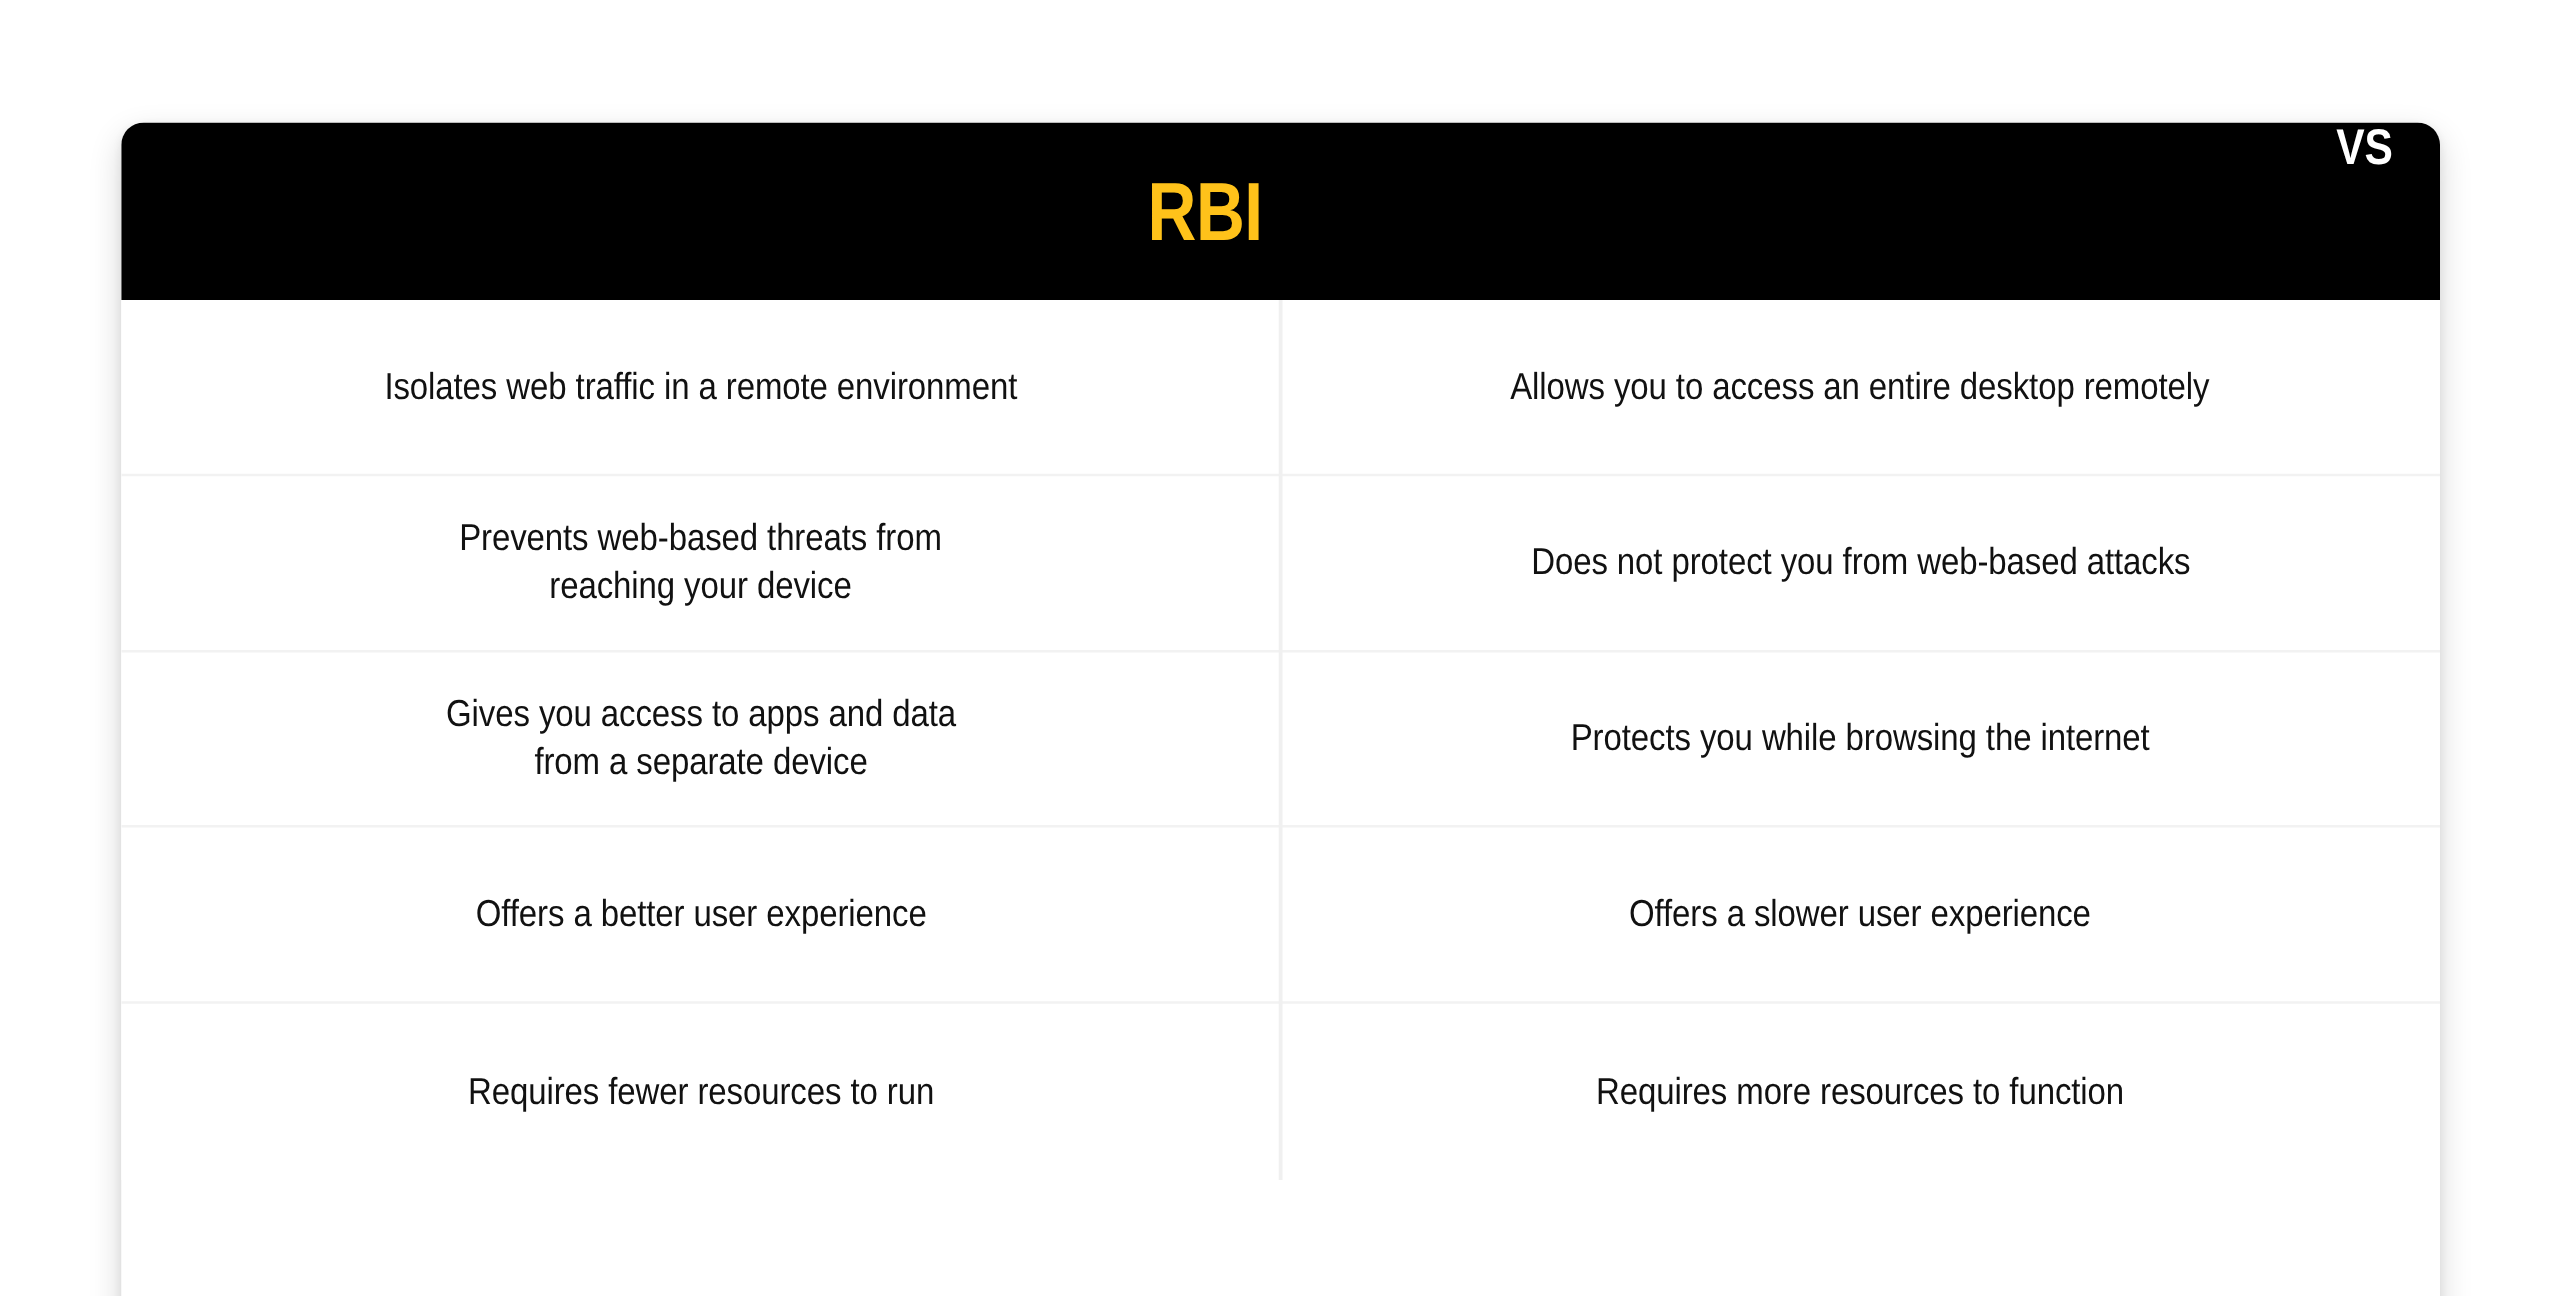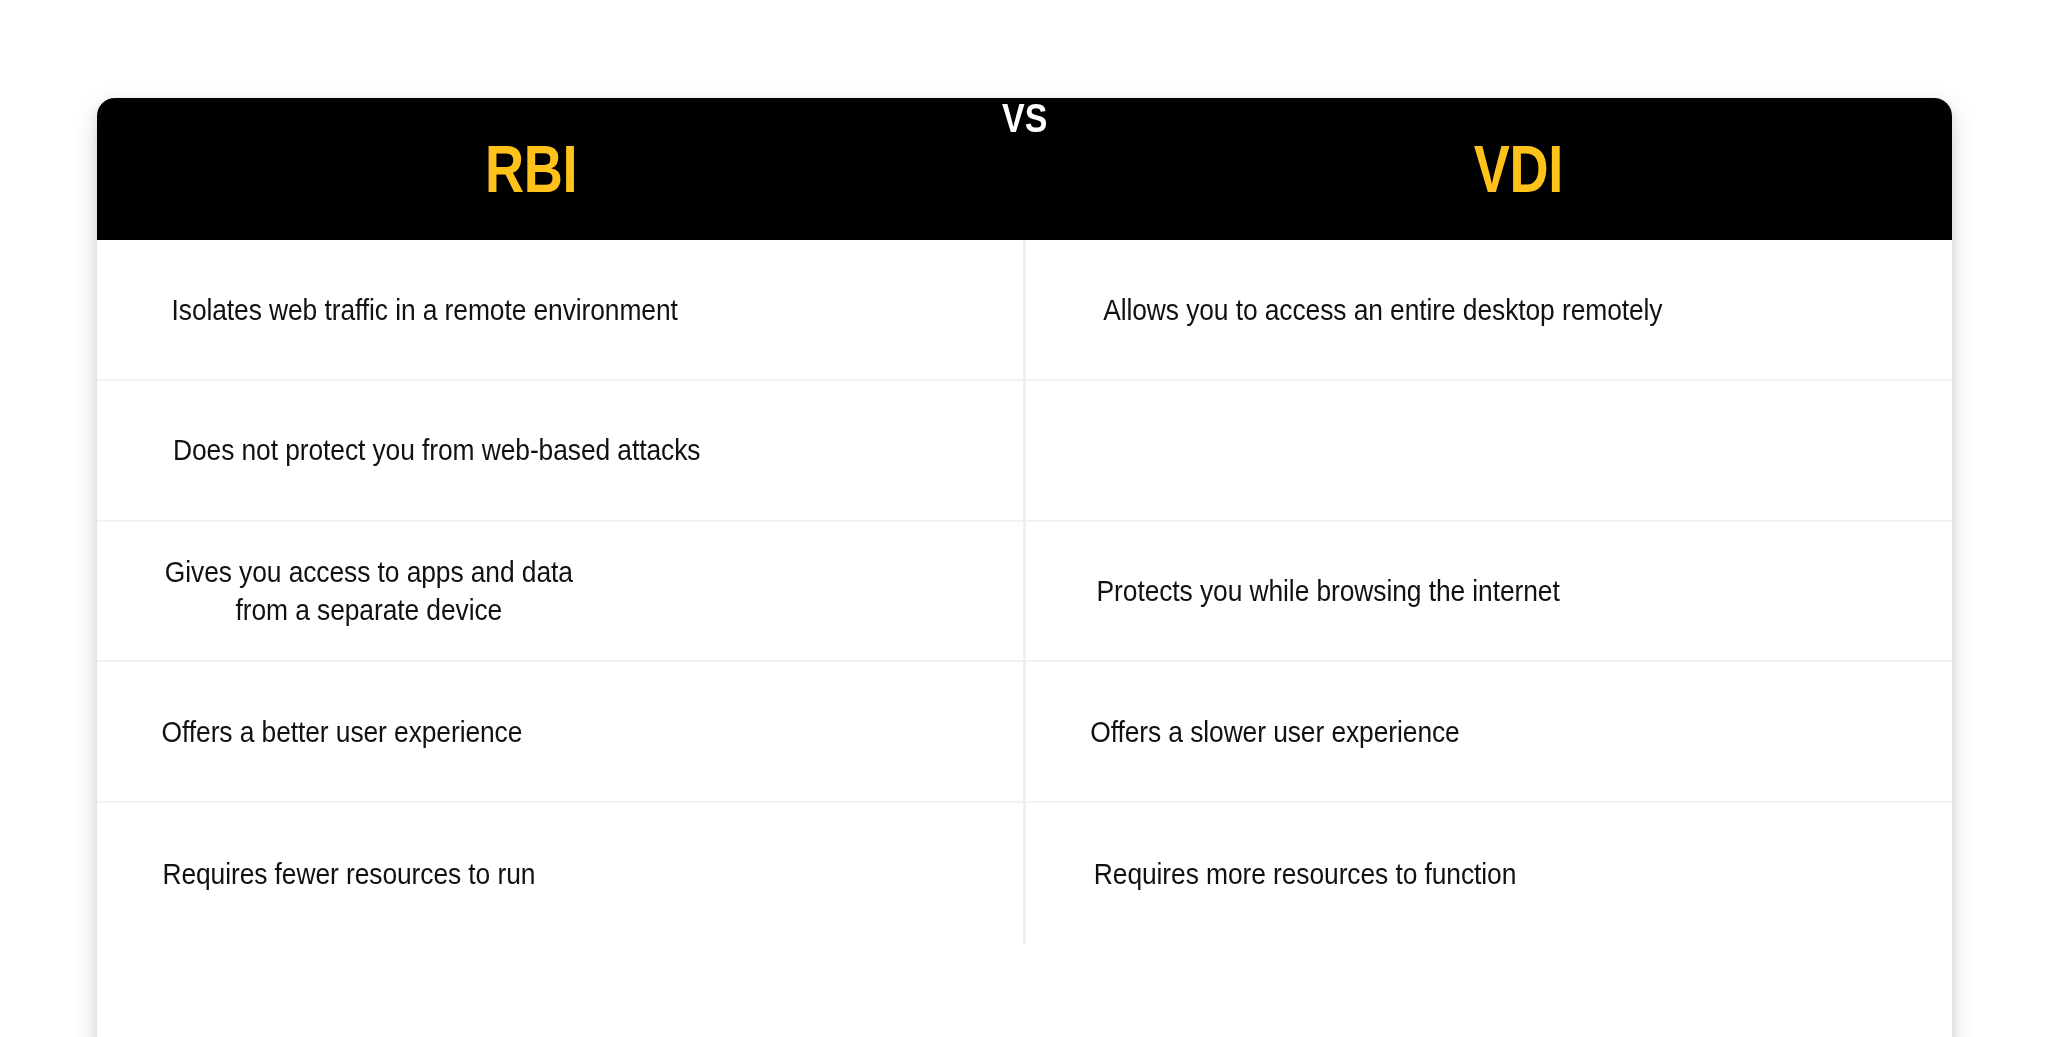--- a/index.html
+++ b/index.html
@@ -107,20 +107,21 @@
   }
 
   .table-row:last-child {
     border-bottom: none;
   }
 
   .row-cell {
     flex: 1 1 0;
     display: flex;
     align-items: center;
+    justify-content: center;
     text-align: center;
     padding: 0 40px;
   }
 
   .cell-text {
     color: #111111;
     font-size: 30px;
     font-weight: 400;
     line-height: 1.26;
     letter-spacing: -0.1px;
@@ -136,39 +137,40 @@
 
   <div class="comparison-card">
 
     <div class="card-header">
       <div class="header-cell">
         <span class="header-title">RBI</span>
       </div>
       <div class="header-vs-wrap">
         <span class="header-vs">VS</span>
       </div>
-      <div class="header-cell">
-        <span class="header-title">VDI</span>
-      </div>
     </div>
 
     <div class="card-body">
 
       <div class="divider-vertical"></div>
 
       <div class="table-row">
         <div class="row-cell">
           <span class="cell-text">Isolates web traffic in a remote environment</span>
         </div>
         <div class="row-cell">
           <span class="cell-text">Allows you to access an entire desktop remotely</span>
         </div>
       </div>
 
       <div class="table-row">
+        <div class="row-cell">
+          <span class="cell-text">Prevents web-based threats from
+reaching your device</span>
+        </div>
         <div class="row-cell">
           <span class="cell-text">Does not protect you from web-based attacks</span>
         </div>
       </div>
 
       <div class="table-row">
         <div class="row-cell">
           <span class="cell-text">Gives you access to apps and data
 from a separate device</span>
         </div>

